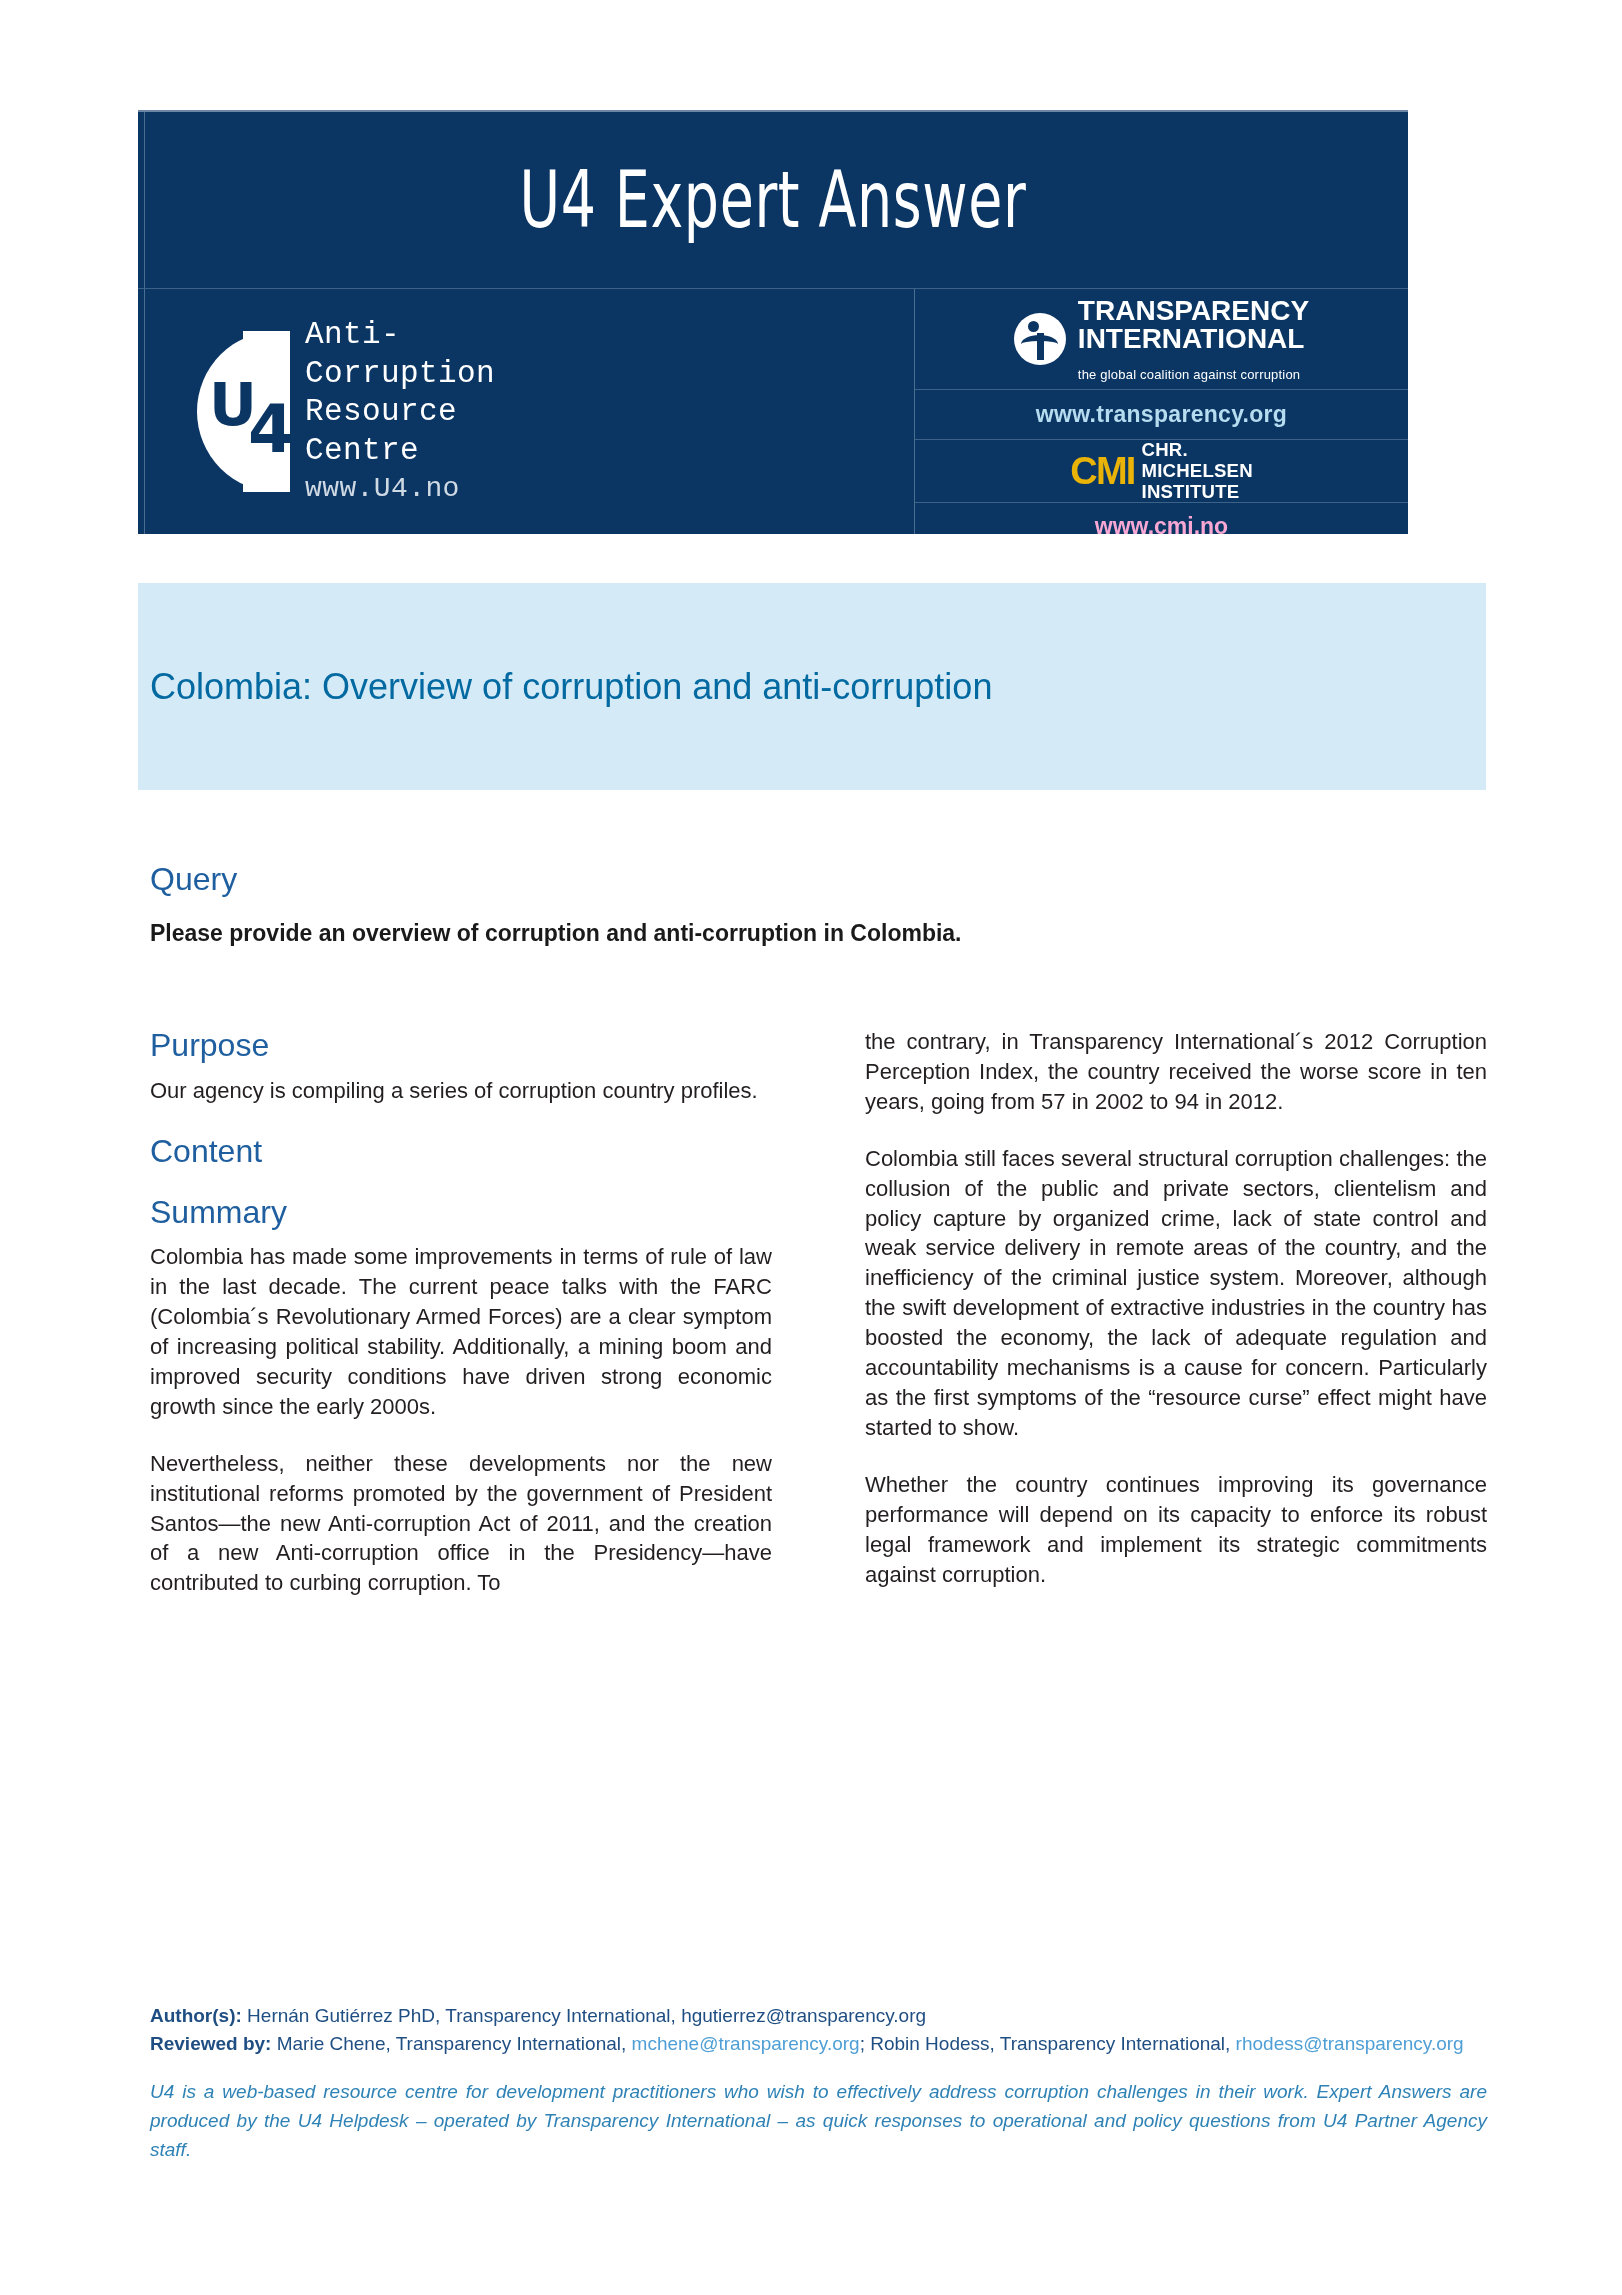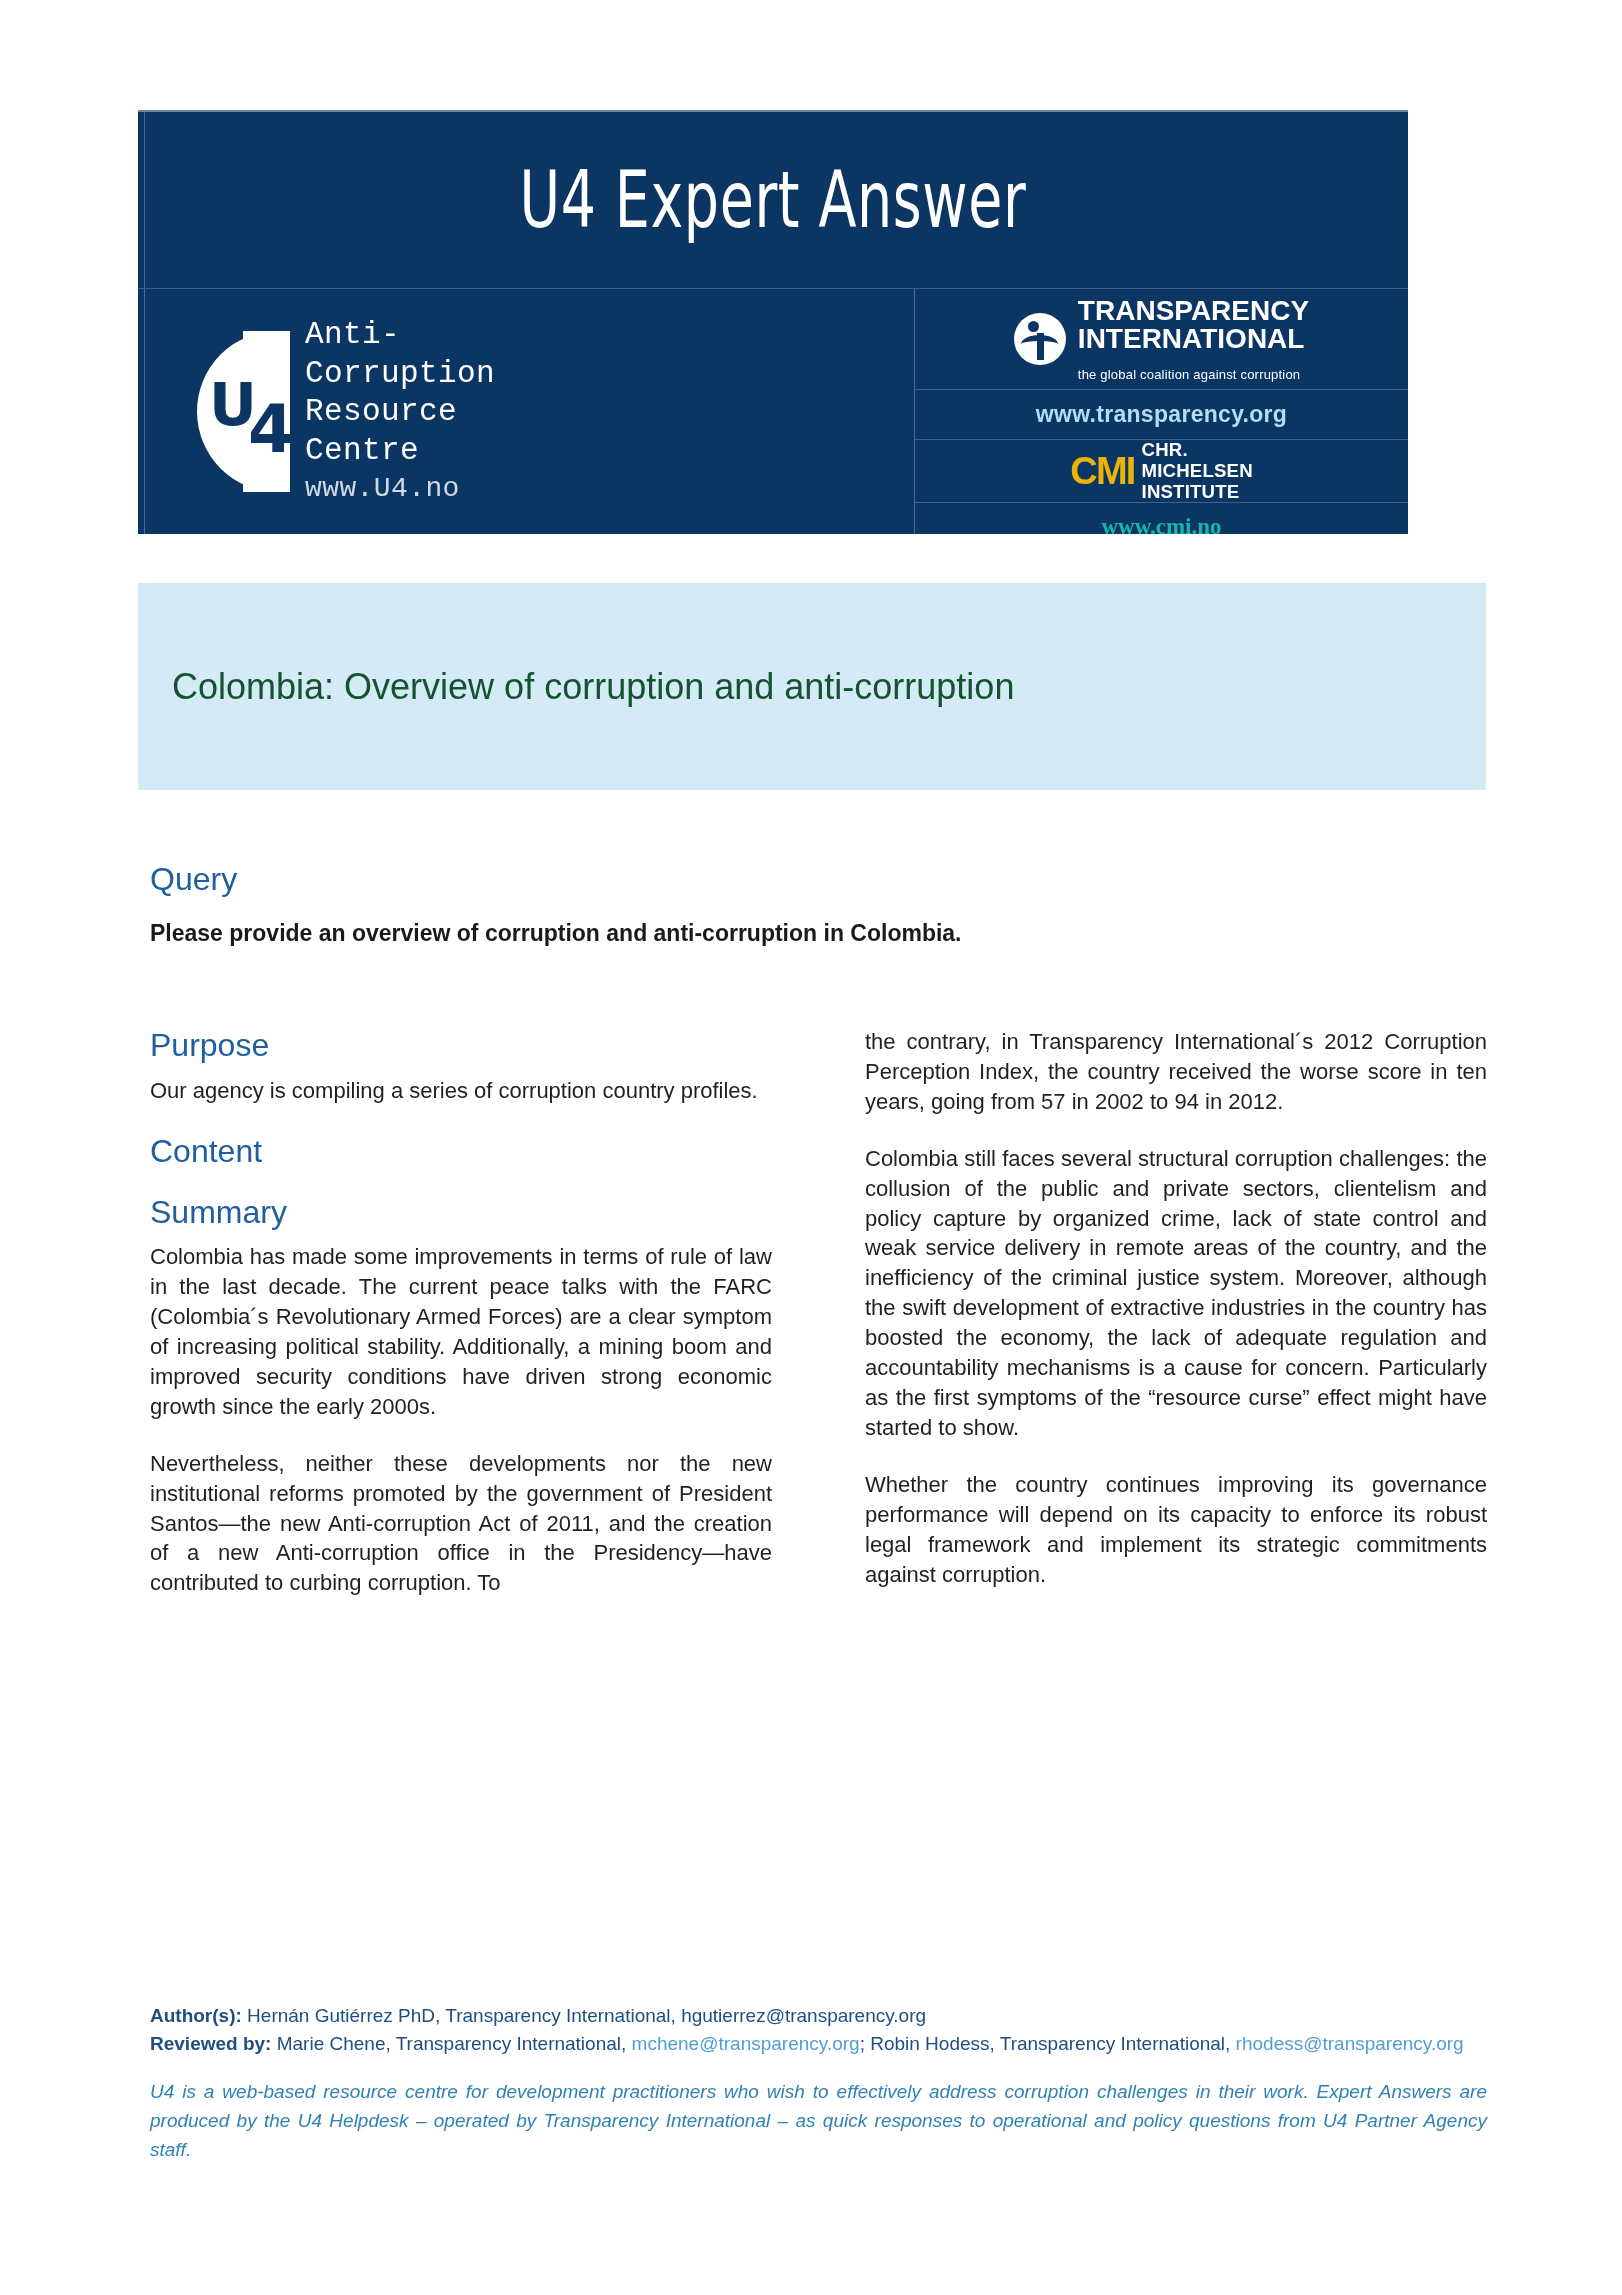--- a/index.html
+++ b/index.html
@@ -238,43 +238,42 @@
     line-height: 1.12;
     letter-spacing: 0.2px;
   }
   .cmi-url-block {
     flex: 0 0 47px;
     display: flex;
     align-items: center;
     justify-content: center;
   }
   .cmi-url {
-    color: #14b8a6;
+    color: #f9a8d4;
     font-size: 23px;
     font-weight: 700;
-    font-family: Liberation Serif, serif;
   }
 
   
   .title-banner {
     position: absolute;
     left: 138px;
     top: 583px;
     width: 1348px;
     height: 207px;
     background: #d4eaf7;
     display: flex;
     align-items: center;
   }
   .doc-title {
     font-family: "Liberation Sans", sans-serif;
     font-size: 36px;
-    color: #14532d;
+    color: #0369a1;
     font-weight: 400;
-    padding-left: 34px;
+    padding-left: 12px;
     letter-spacing: 0px;
   }
 
   
   .query-zone {
     position: absolute;
     left: 150px;
     top: 862px;
     width: 1335px;
   }

